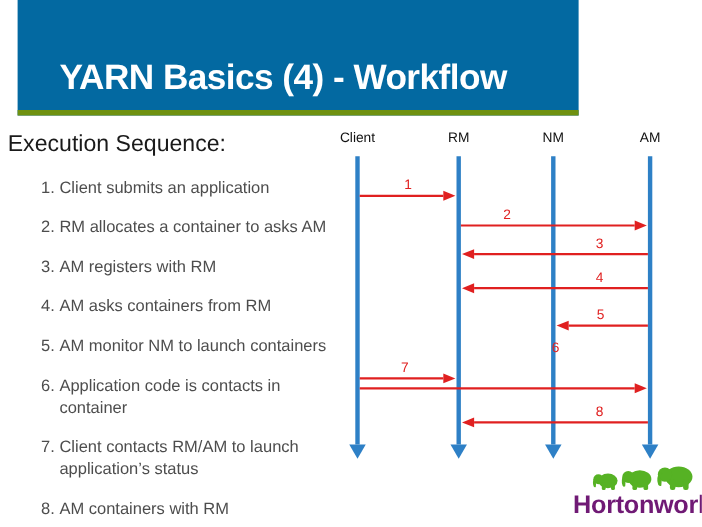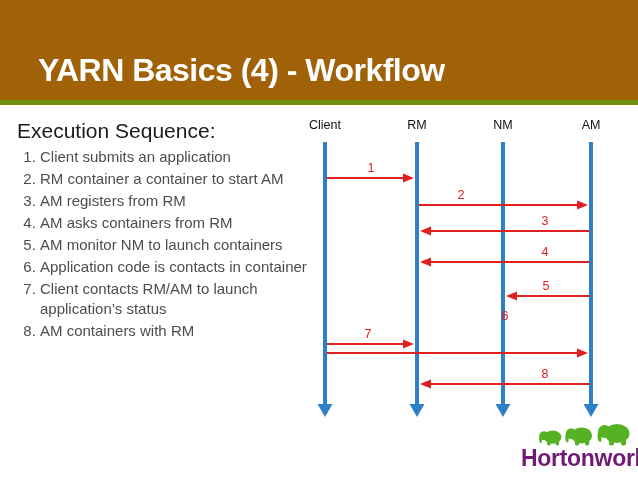--- a/index.html
+++ b/index.html
@@ -1,38 +1,38 @@
 <!DOCTYPE html>
 <html><head>
 <meta charset="utf-8">
 <style>
   html,body{margin:0;padding:0;}
   body{
     width:638px;height:479px;position:relative;overflow:hidden;
     background:#ffffff;font-family:"Liberation Sans",sans-serif;
   }
   .header{
-    position:absolute;left:0;top:0;width:638px;height:100px;
-    background:#a16207;border-bottom:5px solid #6f9110;box-sizing:content-box;
+    position:absolute;left:16px;top:0;width:510px;height:100px;
+    background:#0369a1;border-bottom:5px solid #6f9110;box-sizing:content-box;
   }
   .title{
     position:absolute;left:38px;top:52px;
     font-size:32px;font-weight:bold;color:#ffffff;letter-spacing:-0.5px;
     white-space:nowrap;
   }
   .exec-heading{
     position:absolute;left:7px;top:119px;
-    font-size:21px;color:#1a1a1a;white-space:nowrap;margin-left:10px;
+    font-size:21px;color:#1a1a1a;white-space:nowrap;
   }
   .steps{
     position:absolute;left:0;top:145px;width:278px;
     margin:0;padding:0 0 0 38px;
     font-size:15px;line-height:20px;color:#4d4d4d;
   }
-  .steps li{margin:2px;padding:0;}
+  .steps li{margin:16px;padding:0;}
   .steps li::marker{color:#4d4d4d;}
   .diagram{
     position:absolute;left:0;top:0;width:638px;height:479px;
     pointer-events:none;
   }
   .lane-label{font-family:"Liberation Sans",sans-serif;font-size:12.5px;fill:#111111;}
   .lifeline{stroke-width:4;fill:none;}
   .msg{stroke-width:2;fill:none;}
   .msg-label,.note-label{font-family:"Liberation Sans",sans-serif;font-size:12.5px;}
   .logo{
@@ -49,22 +49,22 @@
 <body>
 
 <div class="header">
   <div class="title">YARN Basics (4) - Workflow</div>
 </div>
 
 <div class="exec-heading">Execution Sequence:</div>
 
 <ol class="steps" id="steps-list">
     <li>Client submits an application</li>
-    <li>RM container a container to start AM</li>
-    <li>AM registers from RM</li>
+    <li>RM allocates a container to asks AM</li>
+    <li>AM registers with RM</li>
     <li>AM asks containers from RM</li>
     <li>AM monitor NM to launch containers</li>
     <li>Application code is contacts in container</li>
     <li>Client contacts RM/AM to launch application’s status</li>
     <li>AM containers with RM</li>
   </ol>
 
 <svg class="diagram" id="diagram-svg" viewBox="0 0 638 479">
     <text x="325" y="129" text-anchor="middle" class="lane-label">Client</text>
     <line x1="325" y1="142" x2="325" y2="404" class="lifeline" stroke="#2e80c6"></line>

